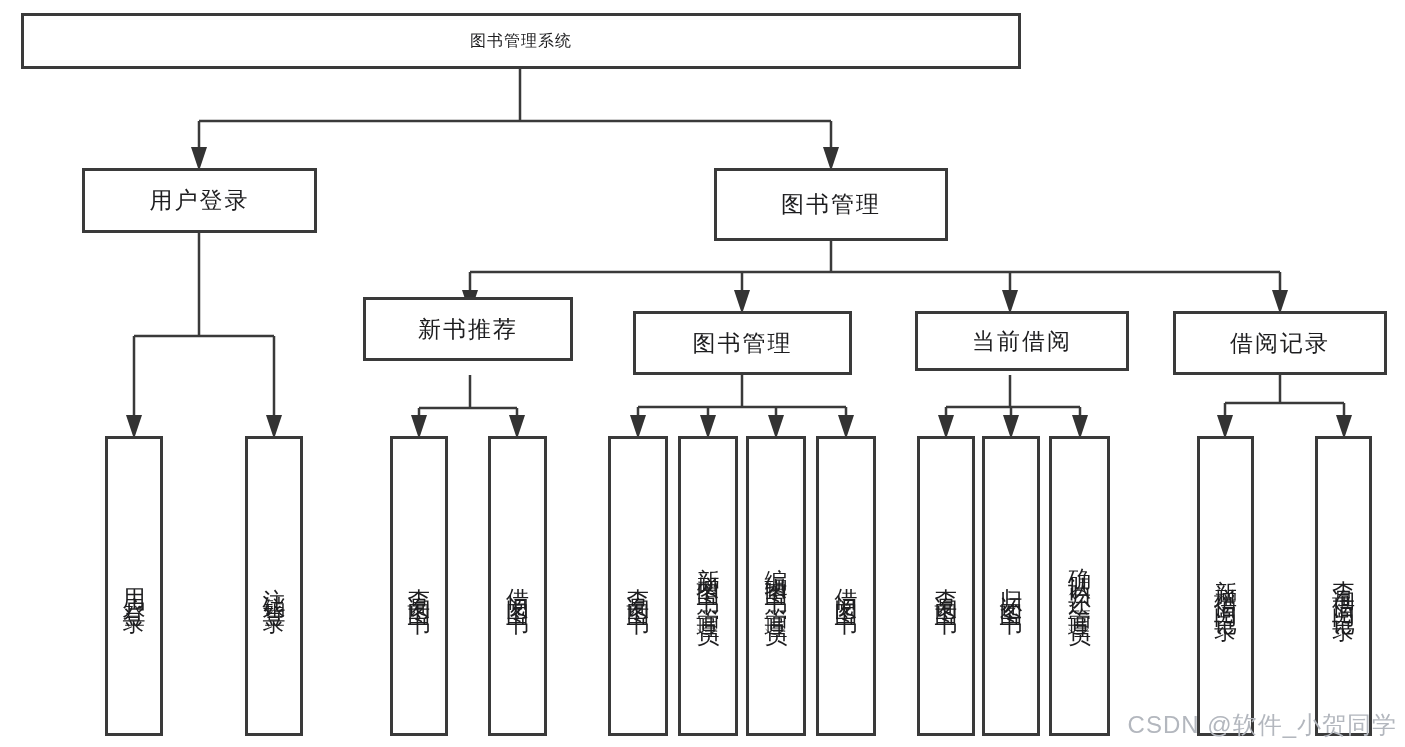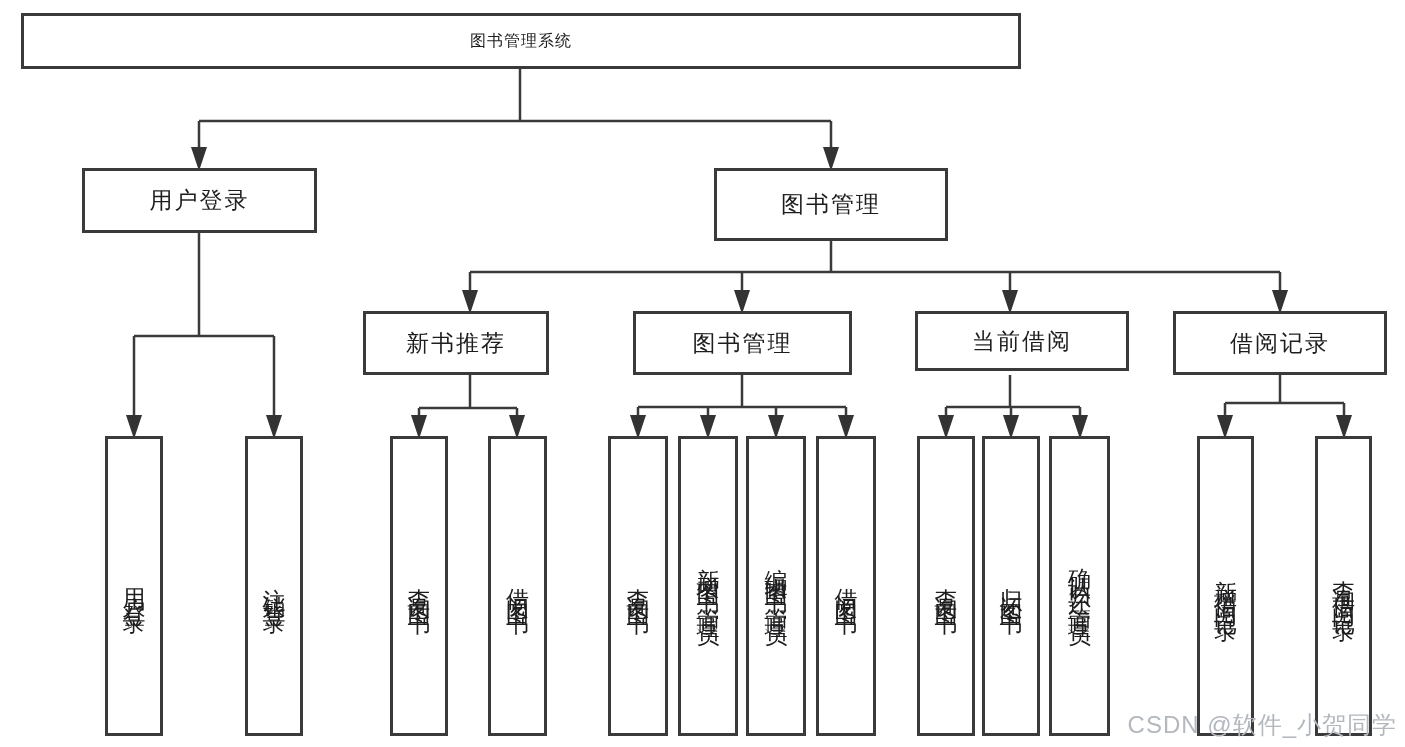--- a/index.html
+++ b/index.html
@@ -101,21 +101,21 @@
       <polygon class="arrow" points="1217,415 1233,415 1225,439"></polygon>
       <polygon class="arrow" points="1336,415 1352,415 1344,439"></polygon>
     </g>
   </svg>
 
   <div class="node root" style="left:21px; top:13px; width:1000px; height:56px;">图书管理系统</div>
 
   <div class="node header" style="left:82px; top:168px; width:235px; height:65px;">用户登录</div>
   <div class="node header" style="left:714px; top:168px; width:234px; height:73px;">图书管理</div>
 
-  <div class="node header" style="left:363px; top:311px; width:186px; height:64px;">新书推荐</div>
+  <div class="node header" style="left:363px; top:297px; width:210px; height:64px;">新书推荐</div>
   <div class="node header" style="left:633px; top:311px; width:219px; height:64px;">图书管理</div>
   <div class="node header" style="left:915px; top:311px; width:214px; height:60px;">当前借阅</div>
   <div class="node header" style="left:1173px; top:311px; width:214px; height:64px;">借阅记录</div>
 
   <div class="node leaf" style="left:105px; width:58px;">用户登录</div>
   <div class="node leaf" style="left:245px; width:58px;">注销登录</div>
 
   <div class="node leaf" style="left:390px; width:58px;">查询图书</div>
   <div class="node leaf" style="left:488px; width:59px;">借阅图书</div>
 

